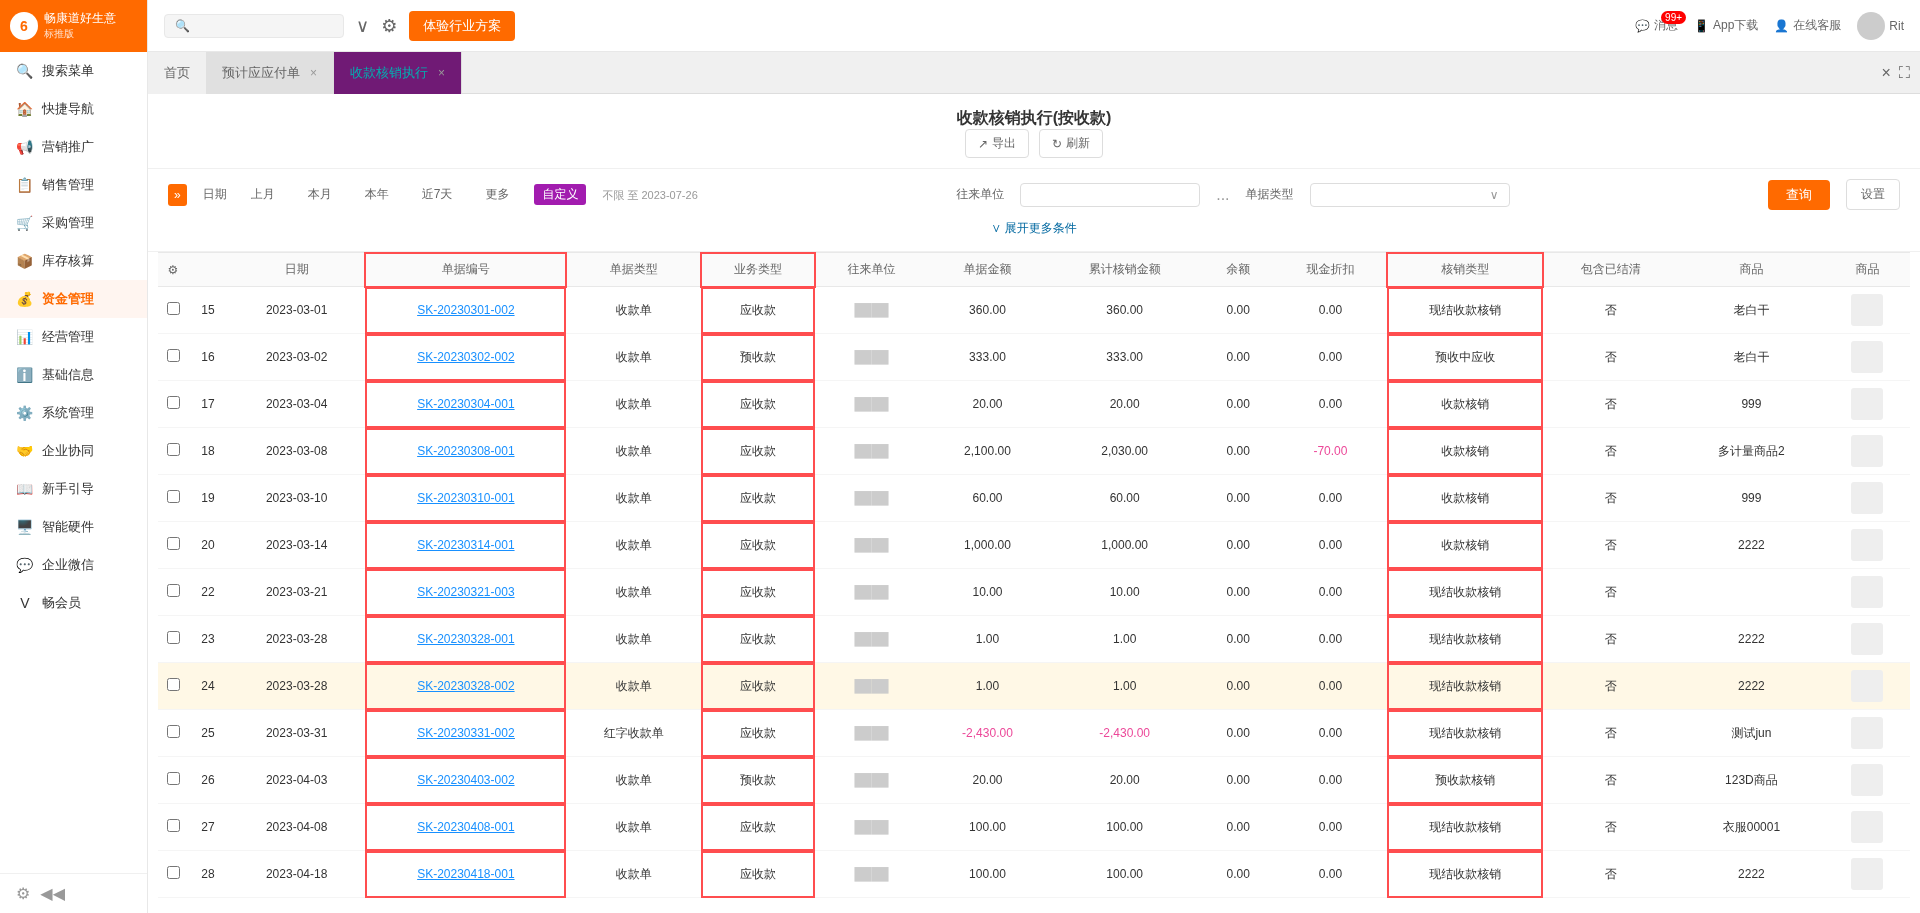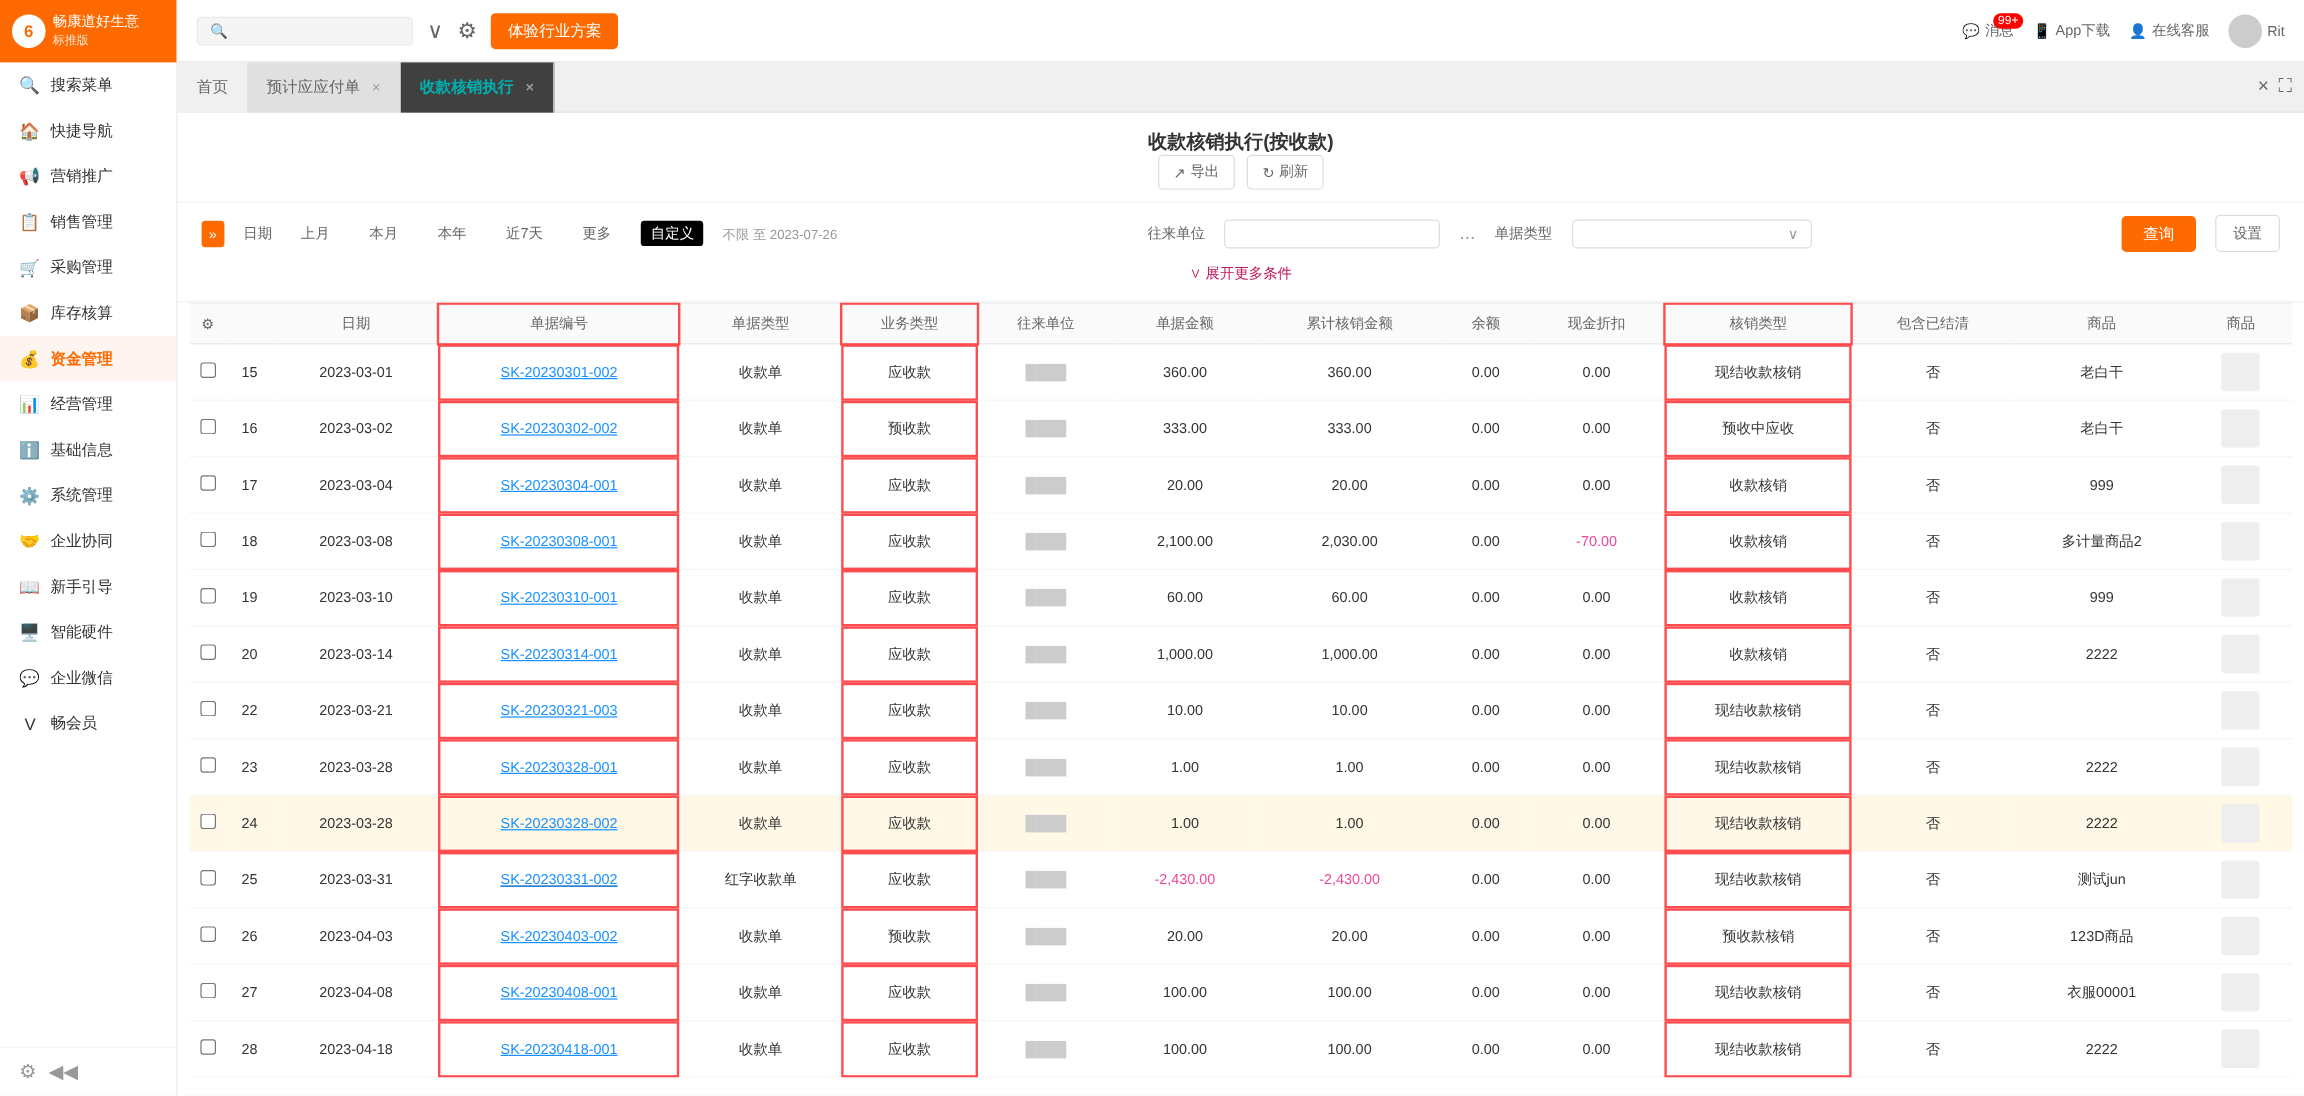--- a/index.html
+++ b/index.html
@@ -27,46 +27,46 @@
     .topbar-btn { background: #ff6a00; color: #fff; border: none; border-radius: 4px; padding: 6px 14px; font-size: 13px; cursor: pointer; }
     .topbar-right { margin-left: auto; display: flex; align-items: center; gap: 16px; color: #666; font-size: 12px; }
     .topbar-msg { position: relative; display: flex; align-items: center; gap: 4px; cursor: pointer; }
     .msg-badge { position: absolute; top: -6px; right: -8px; background: #f00; color: #fff; border-radius: 8px; font-size: 10px; padding: 1px 4px; }
     .topbar-right-item { display: flex; align-items: center; gap: 4px; cursor: pointer; color: #666; }
     .user-avatar { width: 28px; height: 28px; background: #ccc; border-radius: 50%; }
 
     
     .tabs { height: 42px; background: #f0f0f0; display: flex; align-items: center; border-bottom: 1px solid #ddd; flex-shrink: 0; }
     .tab { padding: 0 16px; height: 42px; display: flex; align-items: center; gap: 6px; cursor: pointer; font-size: 13px; color: #666; background: #e0e0e0; border-right: 1px solid #ddd; }
-    .tab.active { background: #404040; color: #00b0b0; border-bottom: none; font-weight: bold; }
+    .tab.active { background: #701a75; color: #00b0b0; border-bottom: none; }
     .tab-close { font-size: 12px; color: #999; cursor: pointer; margin-left: 4px; }
     .tabs-right { margin-left: auto; display: flex; align-items: center; padding-right: 10px; gap: 8px; color: #666; font-size: 16px; cursor: pointer; }
     .tab-home { padding: 0 16px; height: 42px; display: flex; align-items: center; color: #666; font-size: 13px; cursor: pointer; background: #f0f0f0; }
 
     
     .content { flex: 1; overflow: auto; background: #fff; margin: 0; }
     .page-header { padding: 14px 20px 10px; display: flex; align-items: center; justify-content: space-between; border-bottom: 1px solid #f0f0f0; flex-direction: column; }
     .page-title { font-size: 16px; font-weight: bold; color: #333; }
     .page-header-actions { display: flex; gap: 10px; }
     .btn-outline { border: 1px solid #ddd; background: #fff; color: #666; border-radius: 4px; padding: 5px 12px; font-size: 12px; cursor: pointer; display: flex; align-items: center; gap: 4px; }
 
     
     .filter-bar { padding: 10px 20px; background: #fff; border-bottom: 1px solid #f0f0f0; }
     .filter-row { display: flex; align-items: center; gap: 16px; margin-bottom: 6px; }
     .filter-label { color: #666; font-size: 12px; flex-shrink: 0; }
     .filter-date-btns { display: flex; gap: 17px; }
     .filter-date-btn { padding: 2px 8px; font-size: 12px; color: #666; cursor: pointer; border: none; background: none; }
-    .filter-date-btn.custom { background: #000000; color: #fff; border-radius: 3px; padding: 2px 8px; }
+    .filter-date-btn.custom { background: #a21caf; color: #fff; border-radius: 3px; padding: 2px 8px; }
     .filter-date-range { font-size: 11px; color: #999; margin-top: 2px; }
     .filter-input { border: 1px solid #ddd; border-radius: 4px; padding: 4px 10px; font-size: 12px; width: 180px; color: #999; }
     .filter-dots { color: #999; font-size: 16px; }
     .filter-select { border: 1px solid #ddd; border-radius: 4px; padding: 4px 10px; font-size: 12px; width: 200px; color: #999; display: flex; align-items: center; justify-content: space-between; }
     .btn-query { background: #ff6a00; color: #fff; border: none; border-radius: 4px; padding: 6px 18px; font-size: 13px; cursor: pointer; }
     .btn-settings { background: #fff; color: #666; border: 1px solid #ddd; border-radius: 4px; padding: 6px 14px; font-size: 12px; cursor: pointer; }
-    .expand-bar { text-align: center; padding: 4px; color: #be185d; font-size: 12px; cursor: pointer; }
+    .expand-bar { text-align: center; padding: 4px; color: #0369a1; font-size: 12px; cursor: pointer; }
 
     
     .table-wrap { padding: 0 10px; overflow-x: auto; }
     table { width: 100%; border-collapse: collapse; font-size: 12px; }
     th { background: #fafafa; color: #666; padding: 8px 8px; text-align: center; border-bottom: 1px solid #e8e8e8; border-top: 1px solid #e8e8e8; white-space: nowrap; font-weight: normal; }
     td { padding: 7px 8px; text-align: center; border-bottom: 1px solid #f5f5f5; color: #333; white-space: nowrap; }
     tr.highlighted td { background: #fff8e6; }
     .link-text { color: #1890ff; cursor: pointer; text-decoration: underline; }
     .neg-val { color: #ec4899; }
 

